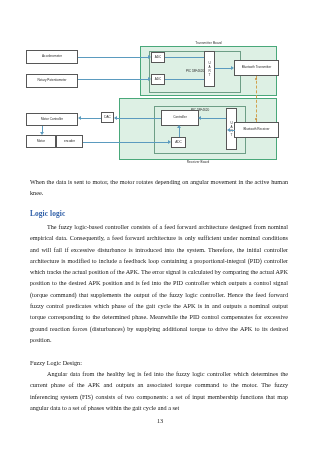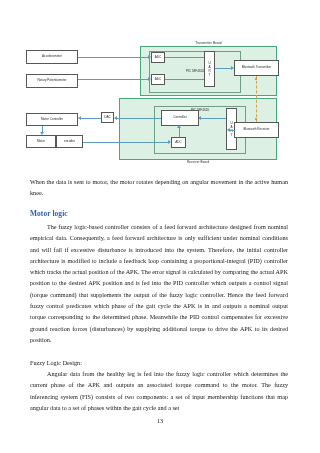--- a/index.html
+++ b/index.html
@@ -302,21 +302,21 @@
     <div class="arrowhead right" style="left:142px; top:102px;"></div>
 
     <div class="ln v" style="left:153px; top:89px; height:10px;"></div>
     <div class="arrowhead up" style="left:151px; top:87px;"></div>
   </div>
 
   <div class="body-text">
     <p>When the data is sent to motor, the motor rotates depending on angular movement in the active human knee.</p>
   </div>
 
-  <div class="h-fuzzy">Motor logic</div>
+  <div class="h-fuzzy">Logic logic</div>
 
   <div class="body-text blk-2">
     <p class="para-indent">The fuzzy logic-based controller consists of a feed forward architecture designed from nominal empirical data. Consequently, a feed forward architecture is only sufficient under nominal conditions and will fail if excessive disturbance is introduced into the system. Therefore, the initial controller architecture is modified to include a feedback loop containing a proportional-integral (PID) controller which tracks the actual position of the APK. The error signal is calculated by comparing the actual APK position to the desired APK position and is fed into the PID controller which outputs a control signal (torque command) that supplements the output of the fuzzy logic controller. Hence the feed forward fuzzy control predicates which phase of the gait cycle the APK is in and outputs a nominal output torque corresponding to the determined phase. Meanwhile the PID control compensates for excessive ground reaction forces (disturbances) by supplying additional torque to drive the APK to its desired position.</p>
   </div>
 
   <div class="body-text blk-3">
     <p>Fuzzy Logic Design:</p>
   </div>
 
   <div class="body-text blk-4">

